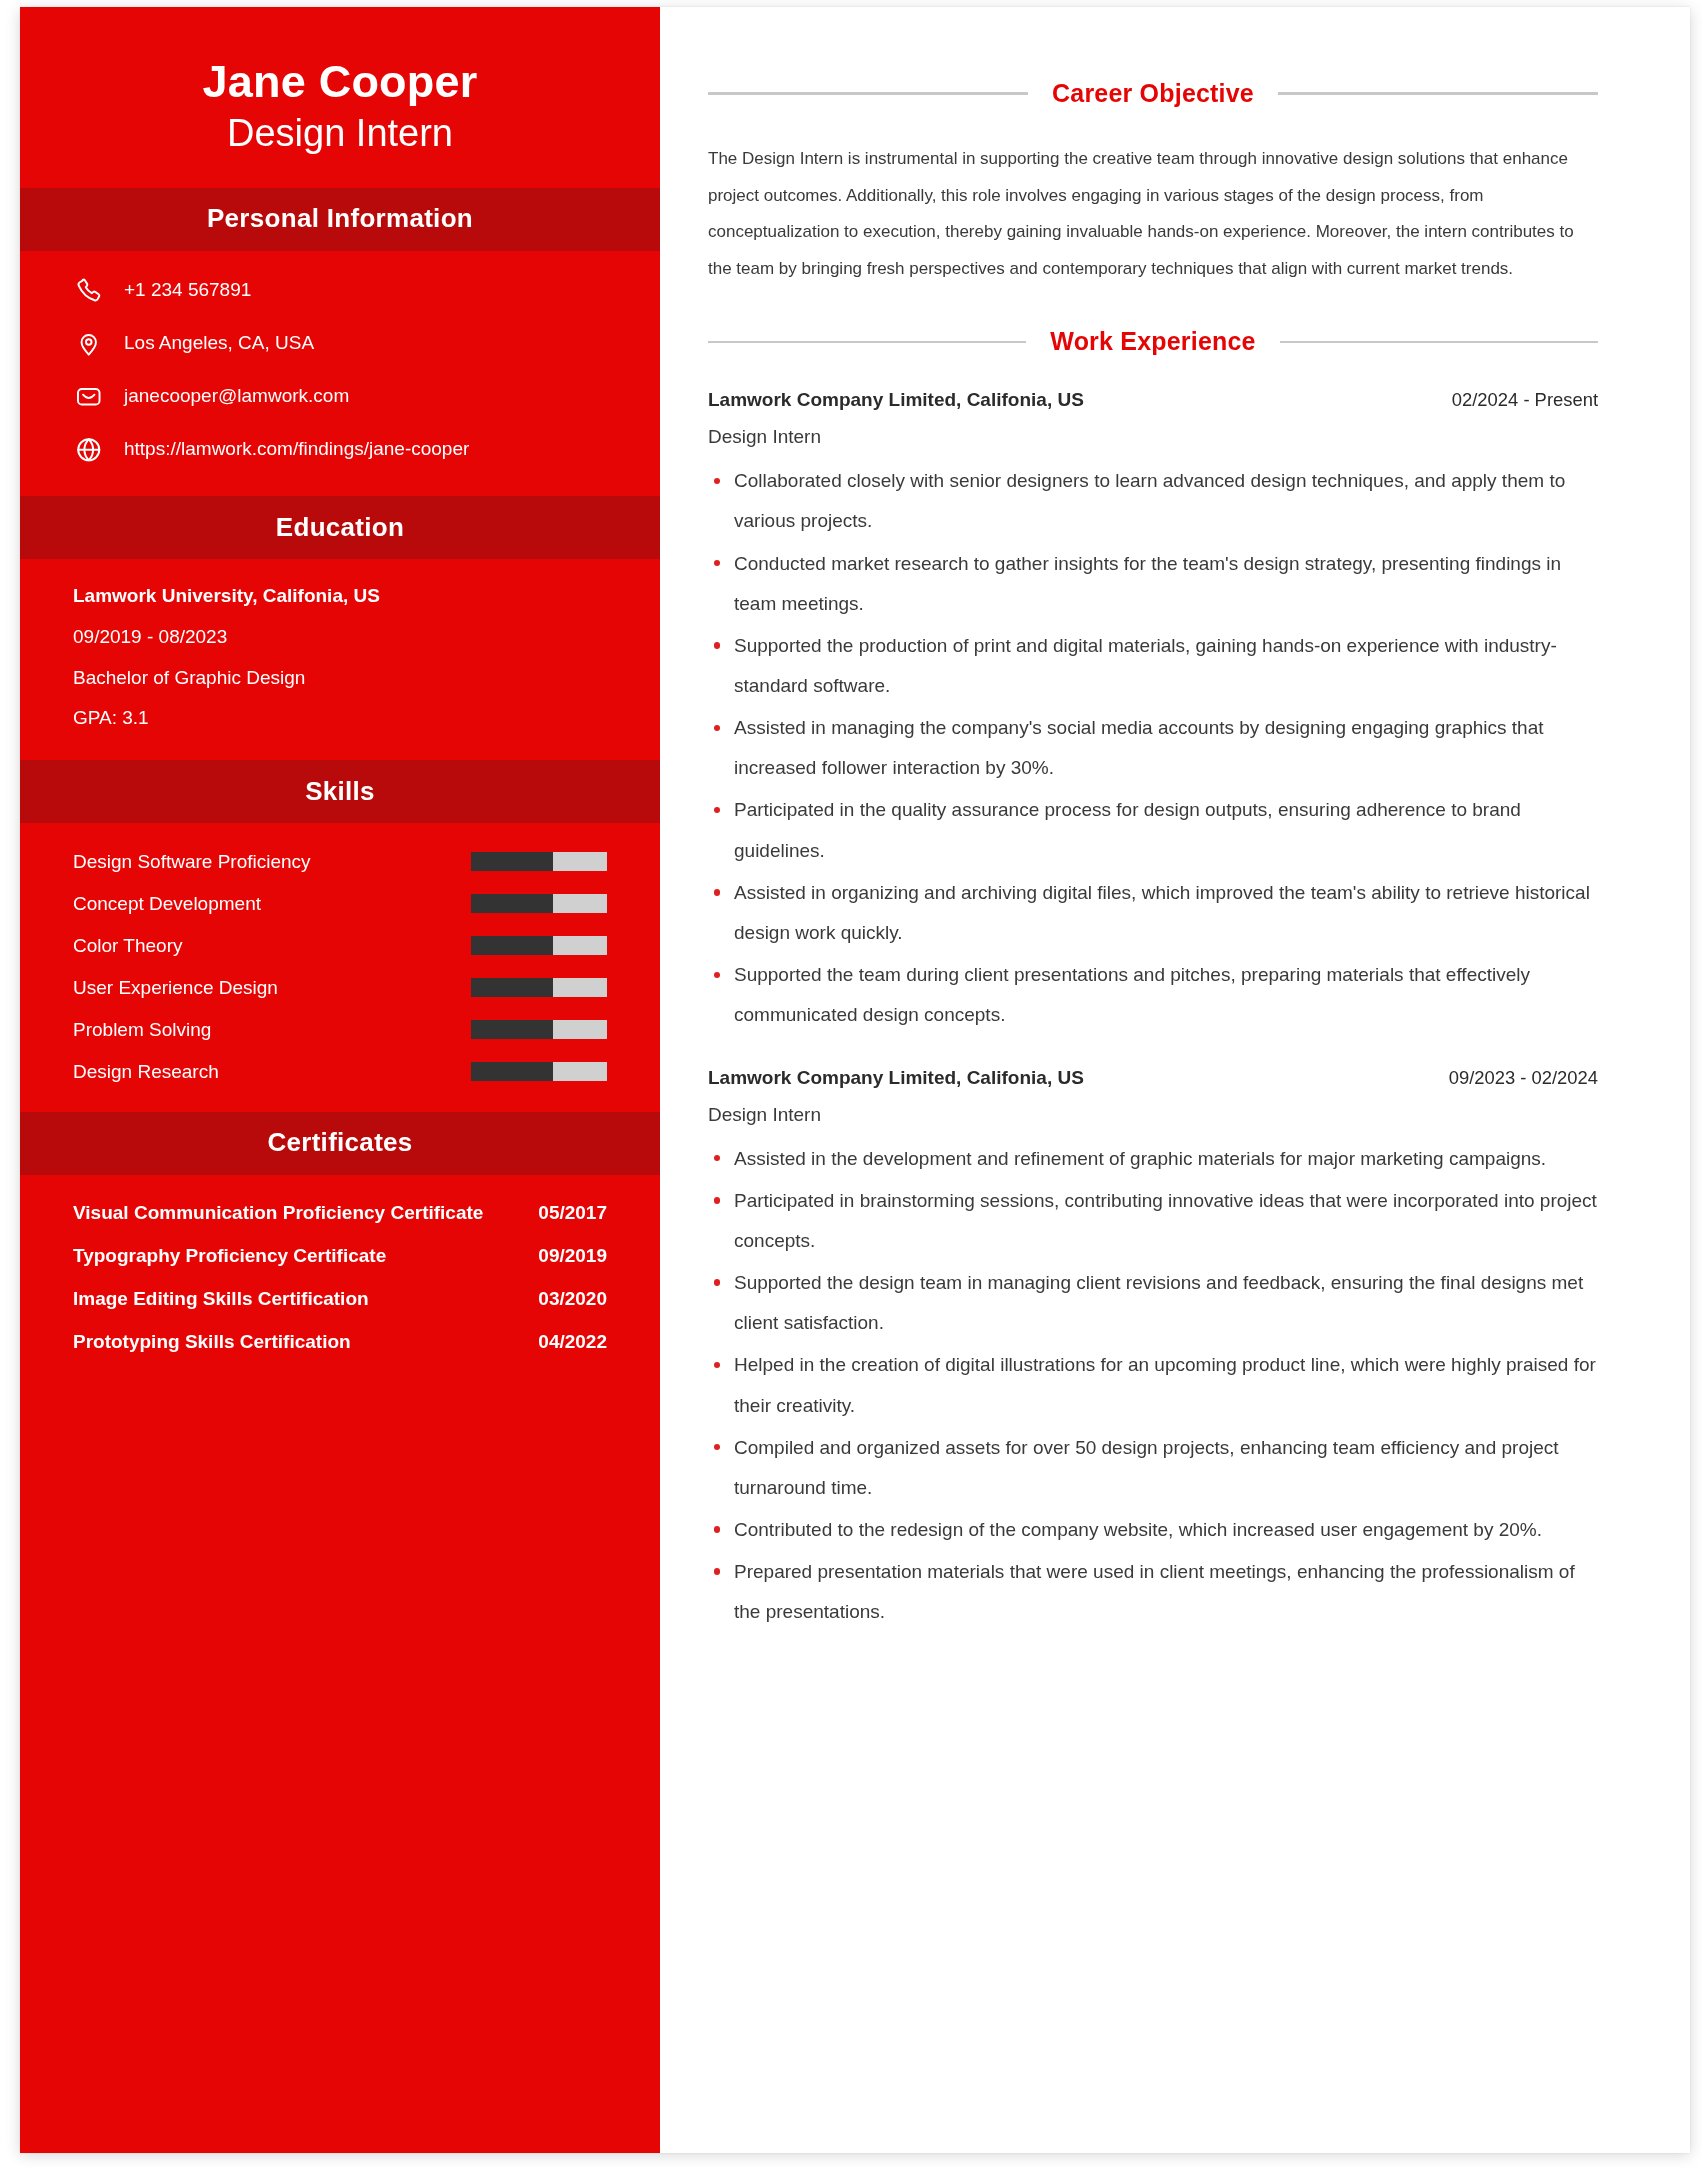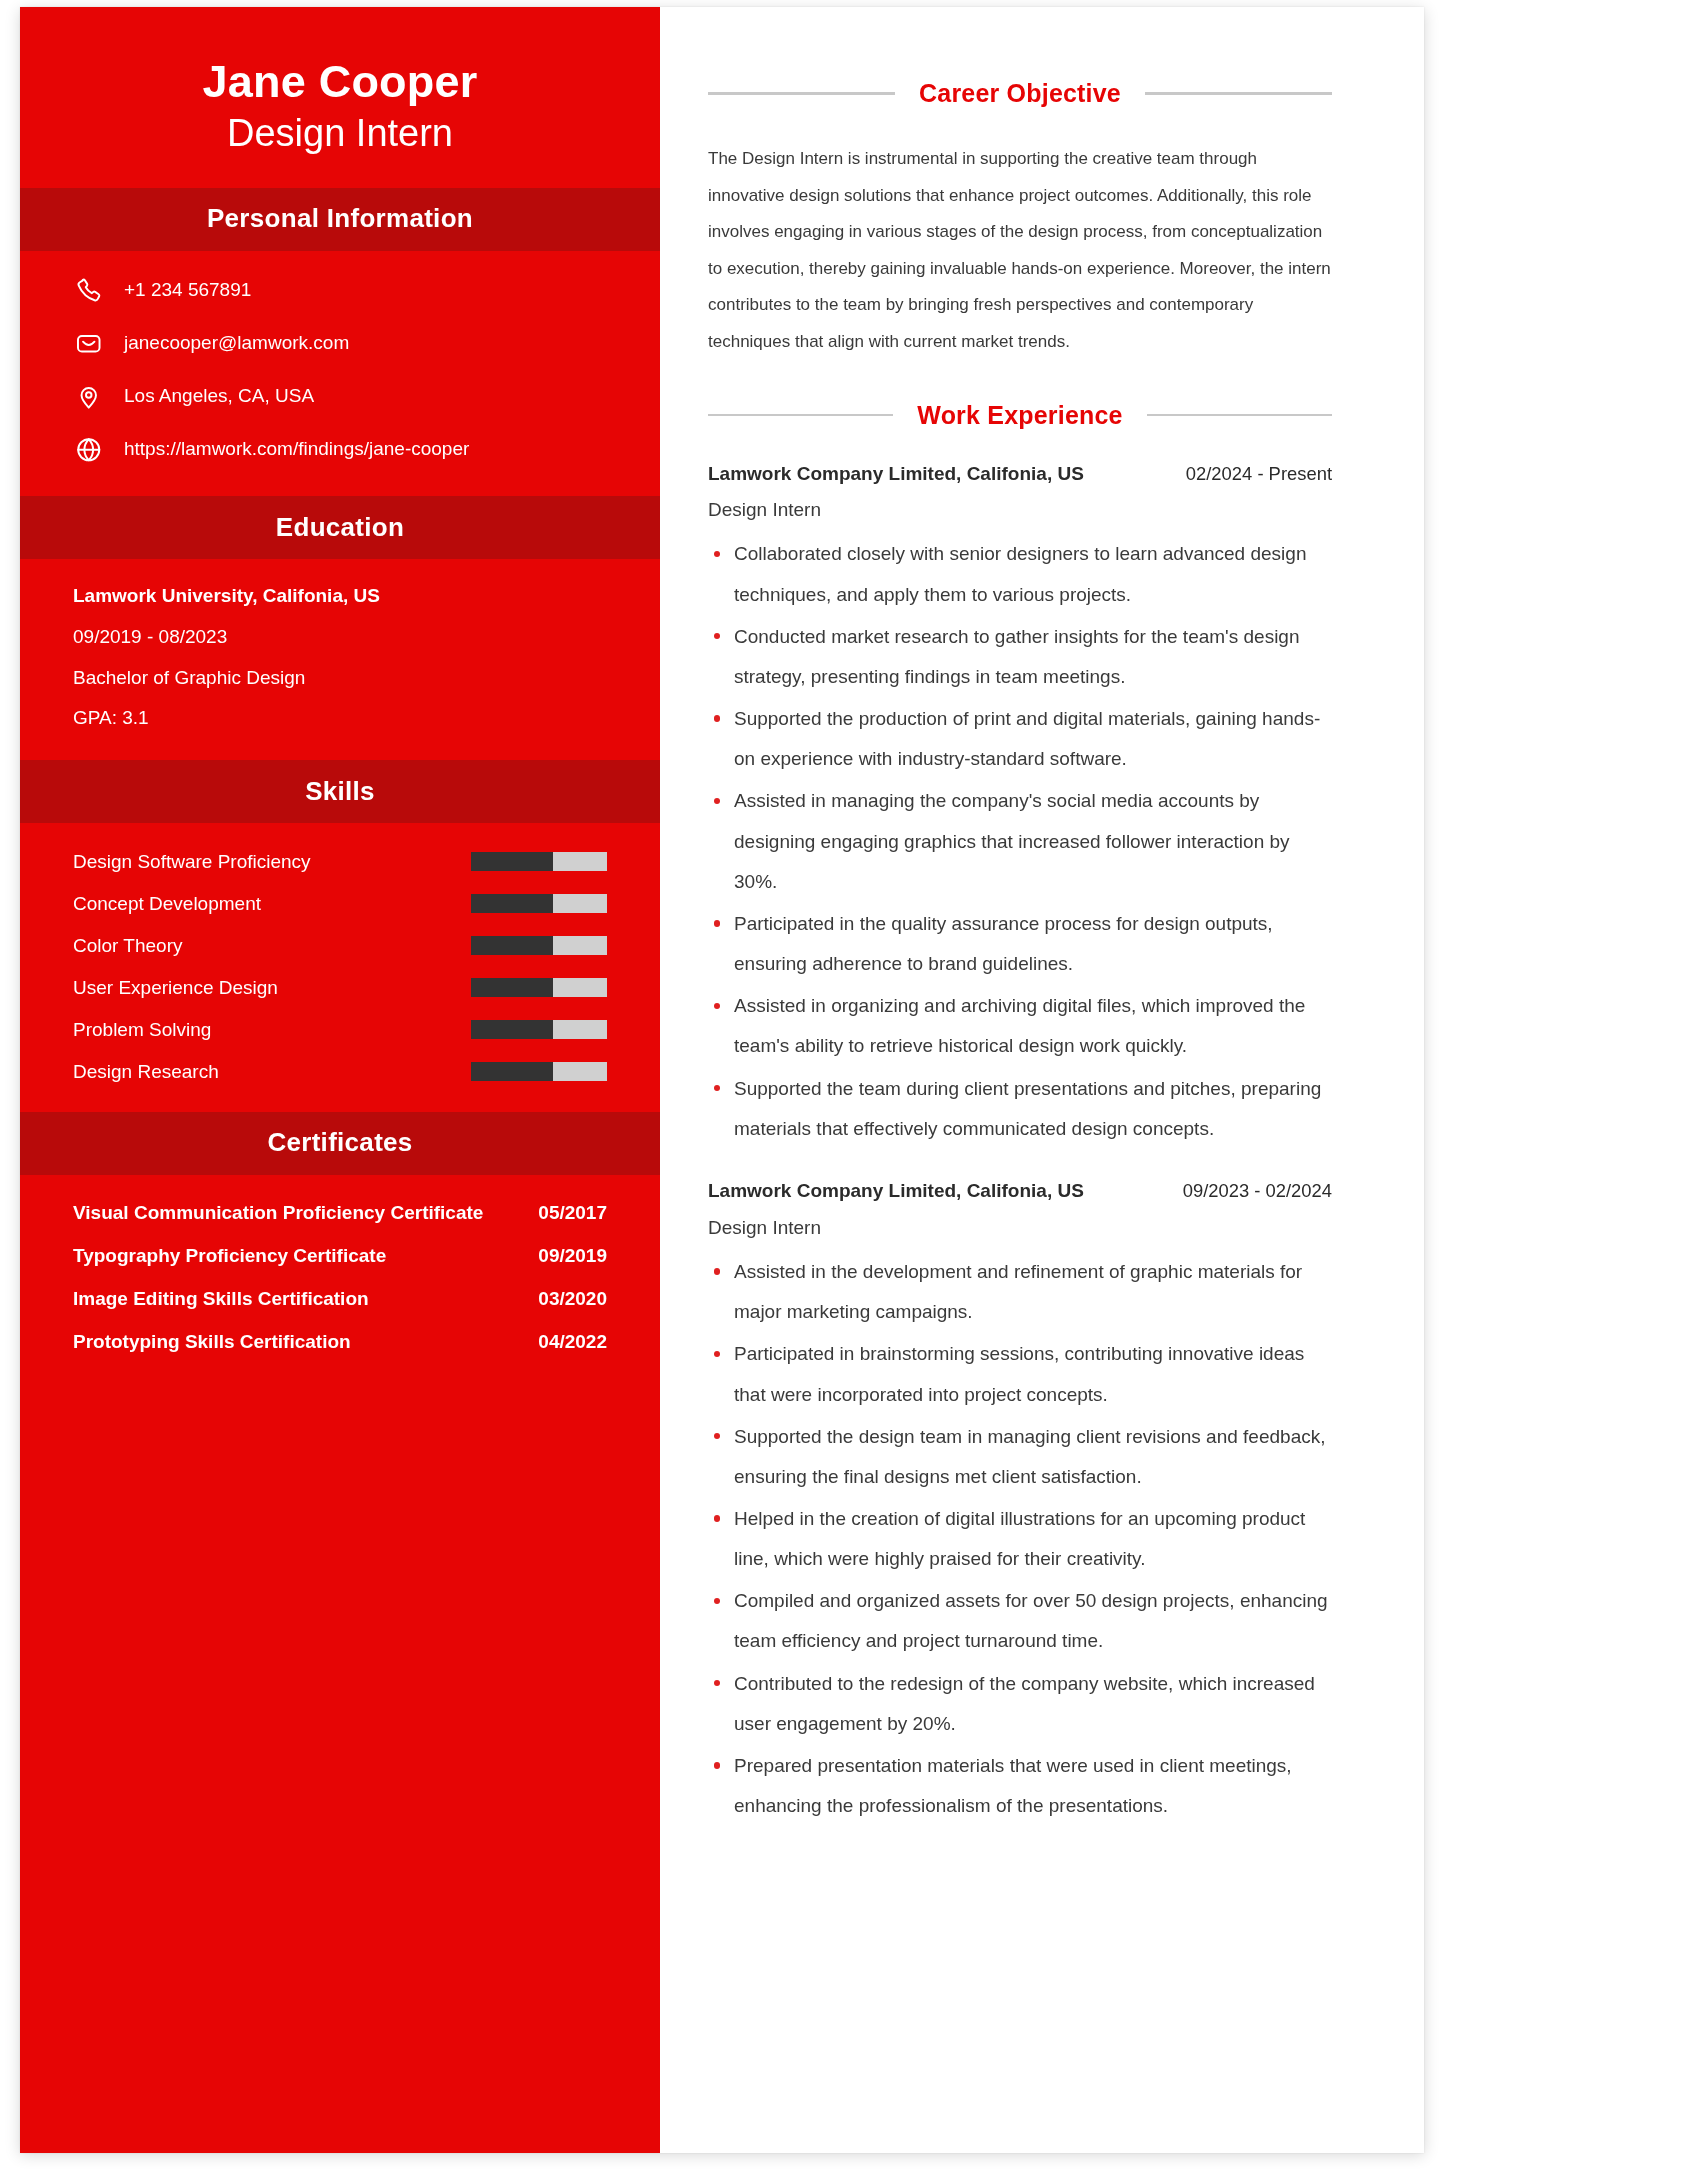--- a/index.html
+++ b/index.html
@@ -9,21 +9,21 @@
     height: 2170px;
     background: #ffffff;
     font-family: "Liberation Sans", sans-serif;
     overflow: hidden;
   }
 
   .page {
     position: absolute;
     left: 20px;
     top: 7.3px;
-    width: 1404px;
+    width: 1670px;
     height: 2146px;
     background: #ffffff;
     box-shadow: 0 2.8px 14.7px rgba(0,0,0,0.16), 0 0 1.8px rgba(0,0,0,0.10);
     display: flex;
     overflow: hidden;
   }
 
   
   .sidebar {
     width: 640px;
@@ -234,35 +234,35 @@
           <svg viewBox="0 0 24 24" fill="none" stroke="#ffffff" stroke-width="1.7" stroke-linecap="round" stroke-linejoin="round">
             <path d="M6.6 3.2 4.2 4.6c-1 .6-1.4 1.9-.9 3 1.3 3.2 3.3 6 5.9 8.3 2.3 2 5 3.5 7.9 4.4 1.1.3 2.3-.2 2.8-1.2l1.2-2.3c.3-.6.1-1.4-.5-1.8l-3-2c-.5-.3-1.2-.3-1.7.1l-1.3 1c-2.2-1.2-4-3-5.2-5.2l1-1.2c.4-.5.5-1.2.2-1.7l-2-3.1c-.4-.6-1.2-.8-1.8-.5Z"></path>
           </svg>
         </span>
         <span class="contact-text">+1 234 567891</span>
       </div>
 
       <div class="contact-row">
         <span class="ci">
           <svg viewBox="0 0 24 24" fill="none" stroke="#ffffff" stroke-width="1.7" stroke-linecap="round" stroke-linejoin="round">
+            <path d="M12 21.5c4.2-4.6 6.3-8 6.3-10.8A6.3 6.3 0 0 0 5.7 10.7c0 2.8 2.1 6.2 6.3 10.8Z"></path>
+            <circle cx="12" cy="10.4" r="2.4"></circle>
+          </svg>
+        </span>
+        <span class="contact-text">Los Angeles, CA, USA</span>
+      </div>
+
+      <div class="contact-row">
+        <span class="ci">
+          <svg viewBox="0 0 24 24" fill="none" stroke="#ffffff" stroke-width="1.7" stroke-linecap="round" stroke-linejoin="round">
             <rect x="2.6" y="5.2" width="18.8" height="13.6" rx="3.4"></rect>
             <path d="M7 10.2c1.6 1.9 3.3 2.9 5 2.9s3.4-1 5-2.9"></path>
           </svg>
         </span>
         <span class="contact-text">janecooper@lamwork.com</span>
-      </div>
-
-      <div class="contact-row">
-        <span class="ci">
-          <svg viewBox="0 0 24 24" fill="none" stroke="#ffffff" stroke-width="1.7" stroke-linecap="round" stroke-linejoin="round">
-            <path d="M12 21.5c4.2-4.6 6.3-8 6.3-10.8A6.3 6.3 0 0 0 5.7 10.7c0 2.8 2.1 6.2 6.3 10.8Z"></path>
-            <circle cx="12" cy="10.4" r="2.4"></circle>
-          </svg>
-        </span>
-        <span class="contact-text">Los Angeles, CA, USA</span>
       </div>
 
       <div class="contact-row">
         <span class="ci">
           <svg viewBox="0 0 24 24" fill="none" stroke="#ffffff" stroke-width="1.7" stroke-linecap="round" stroke-linejoin="round">
             <circle cx="12" cy="12" r="9.2"></circle>
             <path d="M2.8 12h18.4"></path>
             <path d="M12 2.8c2.5 2.6 3.8 5.7 3.8 9.2s-1.3 6.6-3.8 9.2c-2.5-2.6-3.8-5.7-3.8-9.2S9.5 5.4 12 2.8Z"></path>
           </svg>
         </span>

